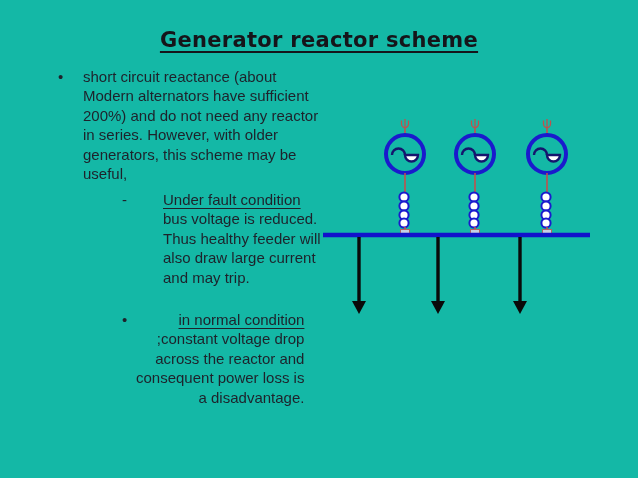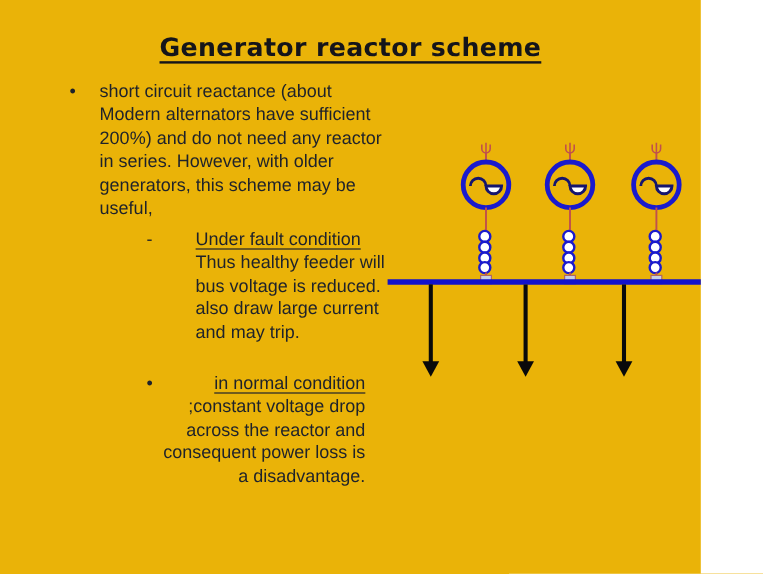--- a/index.html
+++ b/index.html
@@ -1,19 +1,19 @@
 <!DOCTYPE html>
 <html><head>
 <meta charset="utf-8">
 <style>
   html,body{margin:0;padding:0;}
   .slide{
     position:relative;
-    width:584px;height:478px;
-    background:#eab308;
+    width:638px;height:478px;
+    background:#14b8a6;
     font-family:"Liberation Sans", sans-serif;
     color:#1e222b;
     overflow:hidden;
   }
   .title{
     position:absolute;
     left:0; right:0; top:28px;
     margin:0;
     text-align:center;
     font-family:"DejaVu Sans", sans-serif;
@@ -58,22 +58,22 @@
     <div class="textline">Modern alternators have sufficient</div>
     <div class="textline">200%) and do not need any reactor</div>
     <div class="textline">in series. However, with older</div>
     <div class="textline">generators, this scheme may be</div>
     <div class="textline">useful,</div>
   </div>
 
   <span class="marker s1-marker">-</span>
   <div class="block s1-lines">
     <div class="textline uline">Under fault condition</div>
+    <div class="textline">bus voltage is reduced.</div>
     <div class="textline">Thus healthy feeder will</div>
-    <div class="textline">bus voltage is reduced.</div>
     <div class="textline">also draw large current</div>
     <div class="textline">and may trip.</div>
   </div>
 
   <span class="marker s2-marker">•</span>
   <div class="block s2-lines">
     <div class="textline uline">in normal condition</div>
     <div class="textline">;constant voltage drop</div>
     <div class="textline">across the reactor and</div>
     <div class="textline">consequent power loss is</div>

